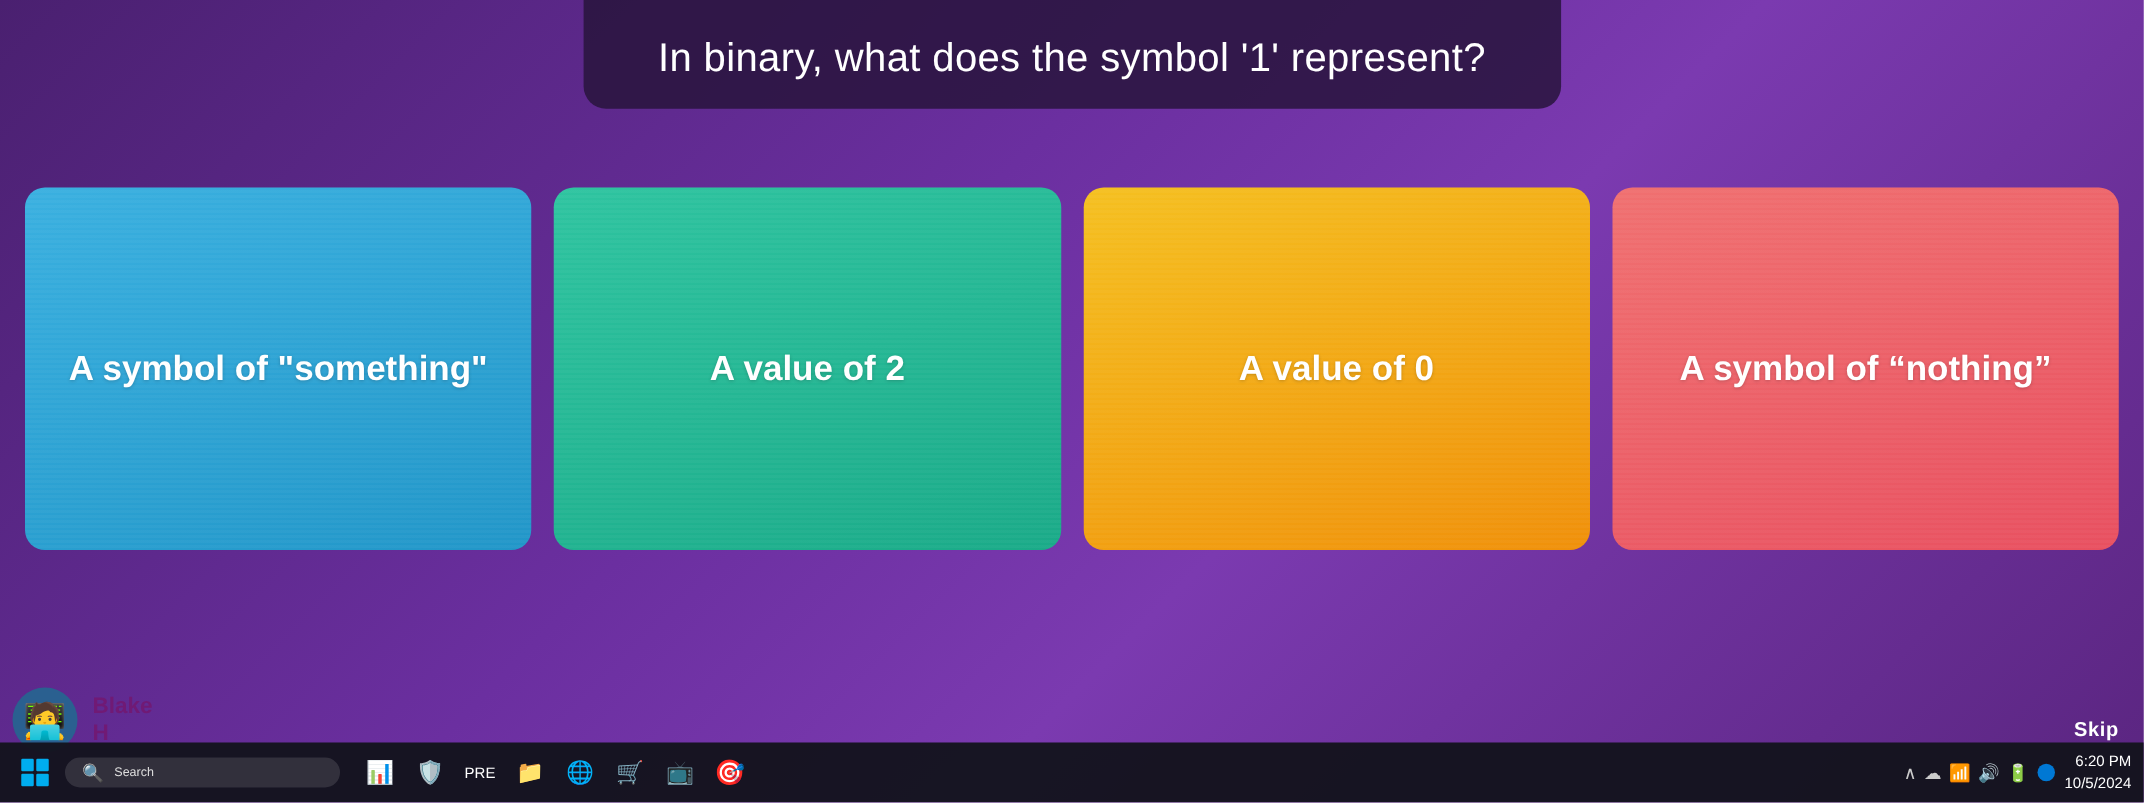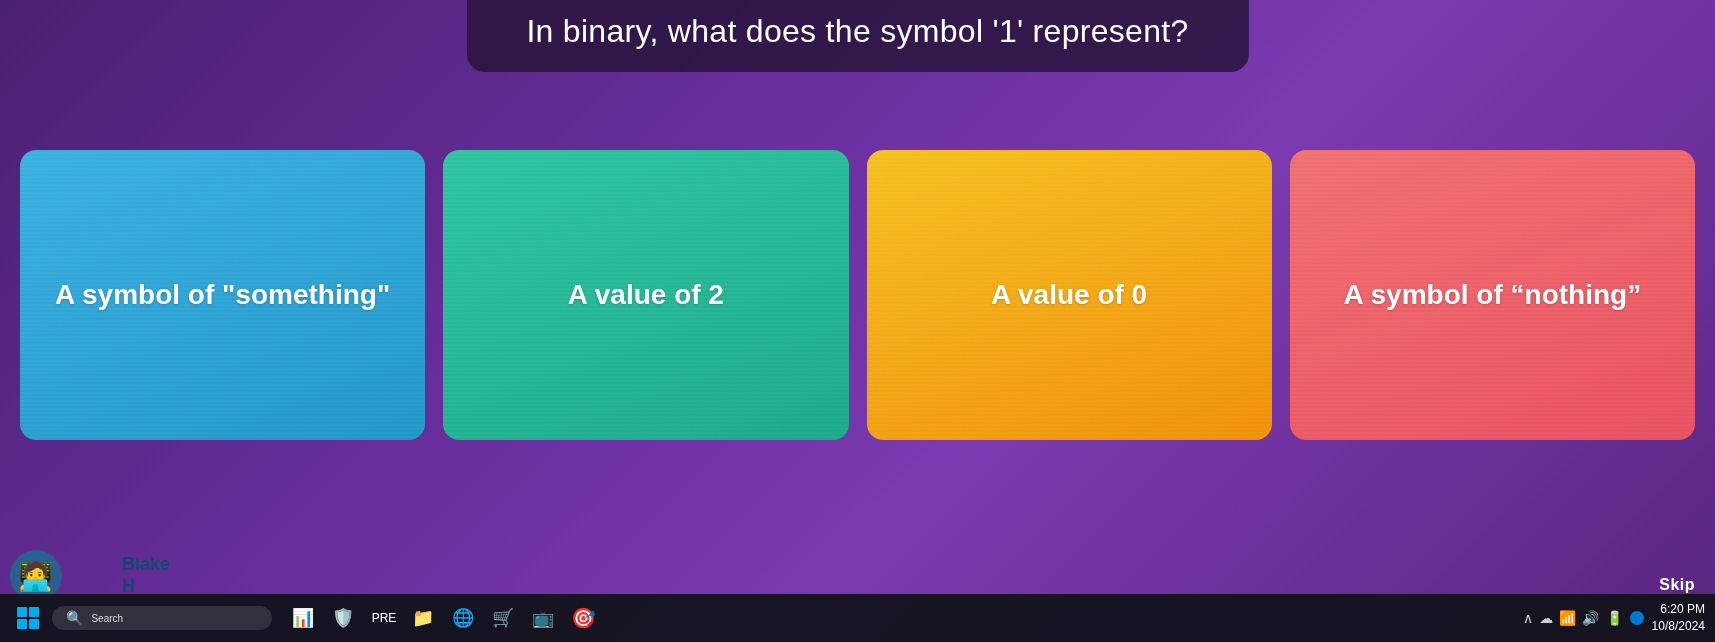--- a/index.html
+++ b/index.html
@@ -13,21 +13,21 @@
     }
 
     
     .question-bar {
       position: absolute;
       top: 0;
       left: 50%;
       transform: translateX(-50%);
       background: rgba(40, 20, 60, 0.85);
       border-radius: 0 0 18px 18px;
-      padding: 13px 60px 22px 60px;
+      padding: 28px 60px 22px 60px;
       text-align: center;
       min-width: 700px;
     }
     .question-text {
       color: #fff;
       font-size: 32px;
       font-weight: 500;
       letter-spacing: 0.3px;
     }
 
@@ -85,25 +85,24 @@
       height: 52px;
       background: #2a6090;
       border-radius: 50%;
       display: flex;
       align-items: center;
       justify-content: center;
       font-size: 28px;
       overflow: hidden;
     }
     .player-name {
-      color: #0c4a6e;
+      color: #701a75;
       font-size: 18px;
       font-weight: 700;
       line-height: 1.2;
-      margin-left: 48px;
     }
 
     
     .skip-btn {
       position: absolute;
       bottom: 48px;
       right: 20px;
       color: #fff;
       font-size: 16px;
       font-weight: 700;
@@ -295,16 +294,16 @@
     <div class="taskbar-system-icons">
       <span>∧</span>
       <span>☁</span>
       <span>📶</span>
       <span>🔊</span>
       <span>🔋</span>
       <span class="taskbar-notification"></span>
     </div>
     <div class="taskbar-clock">
       <div>6:20 PM</div>
-      <div>10/8/2024</div>
+      <div>10/5/2024</div>
     </div>
   </div>
 </div>
 
 </body></html>

